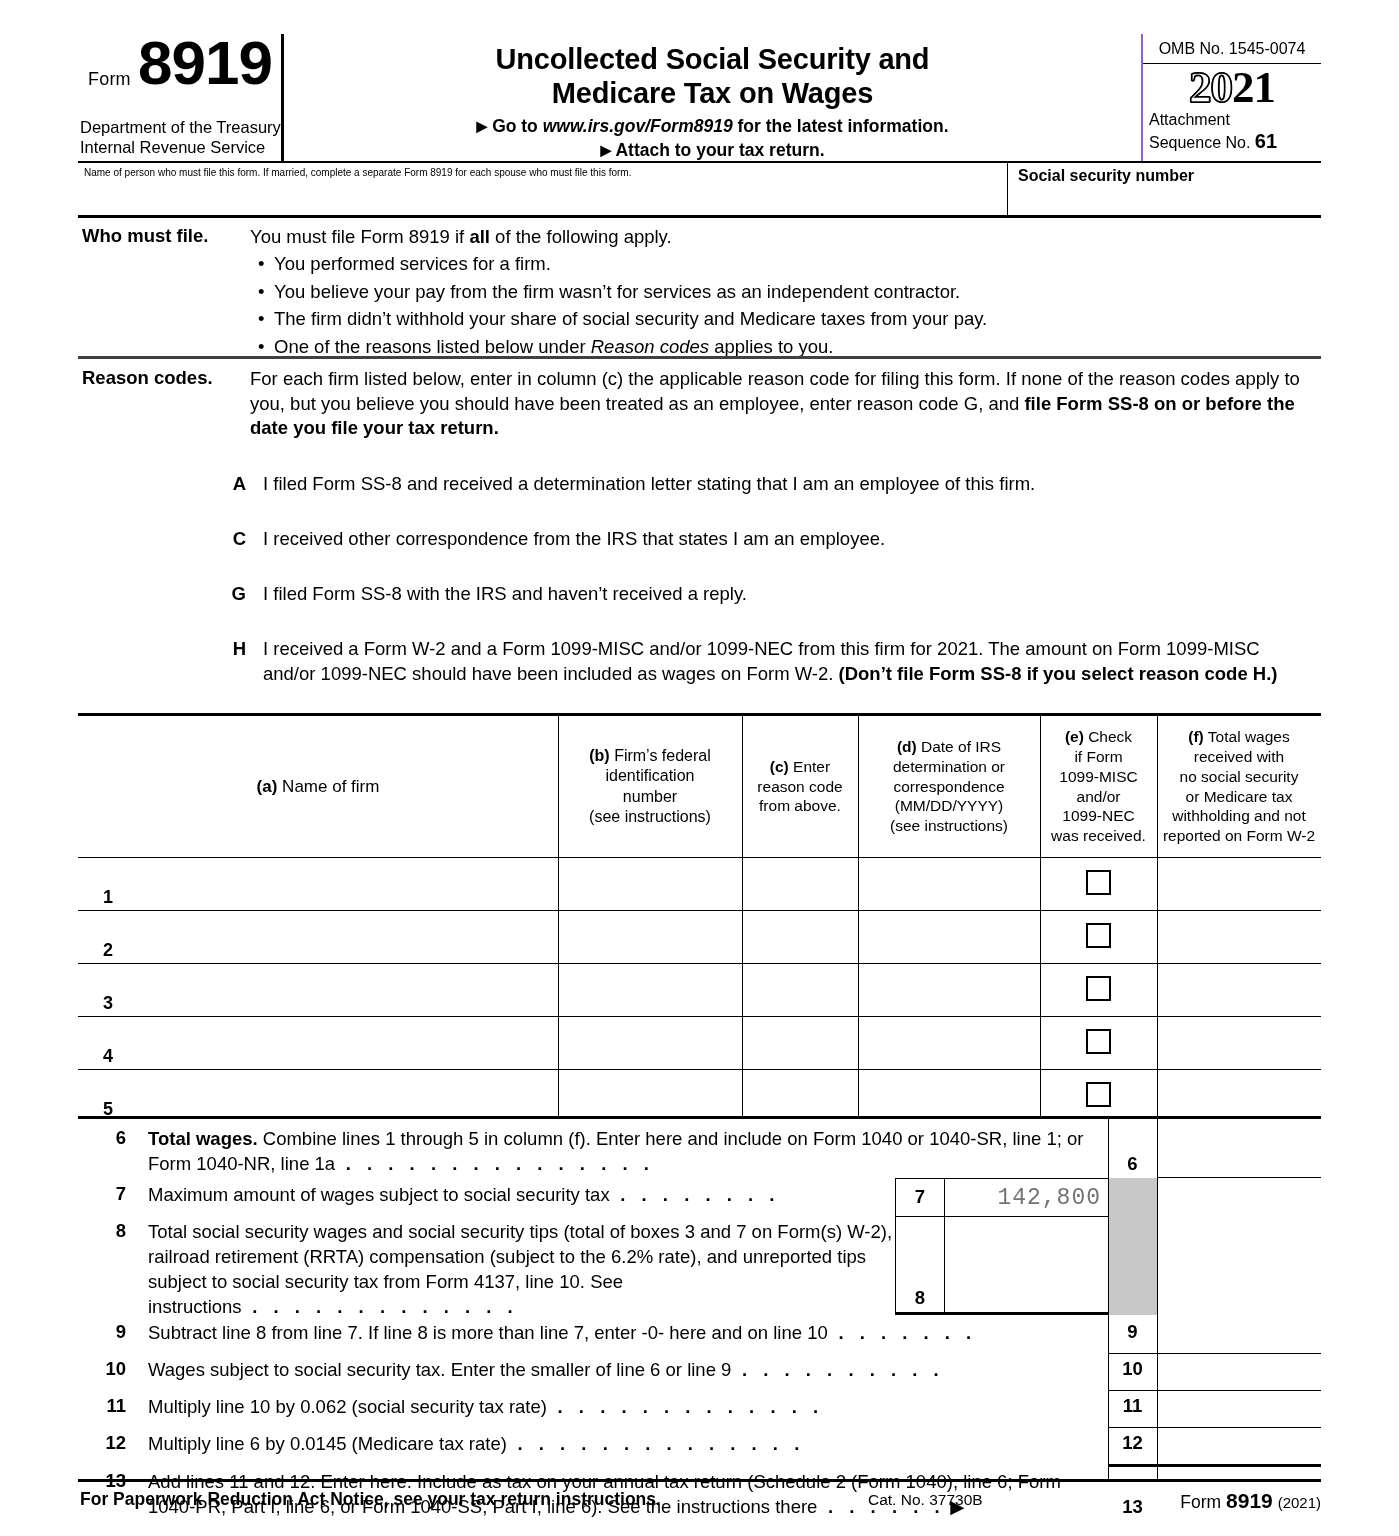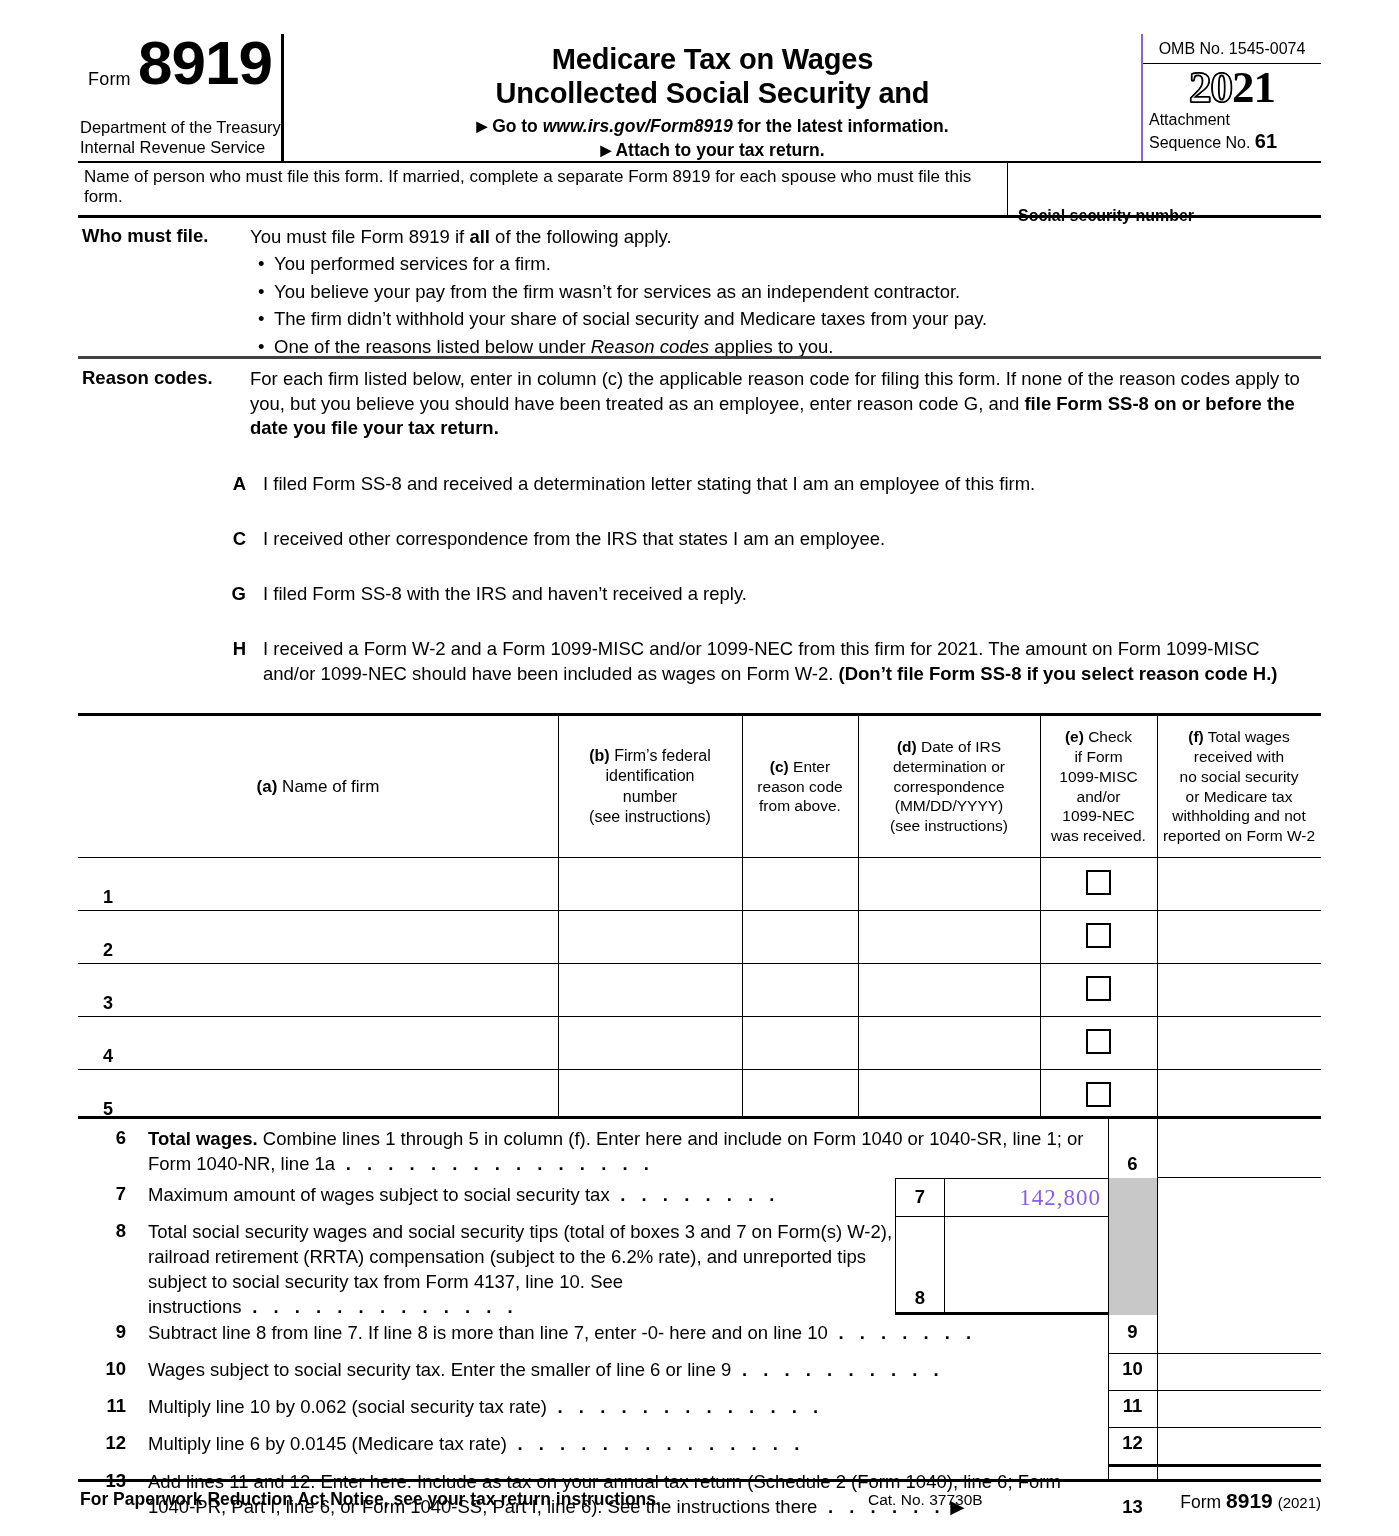--- a/index.html
+++ b/index.html
@@ -133,27 +133,27 @@
     box-sizing: border-box;
   }
   #name-cell {
     position: absolute;
     left: 0; top: 0;
     width: 930px; height: 52px;
     border-right: 1px solid #000;
     box-sizing: border-box;
   }
   #name-label {
-    font-size: 17px;
+    font-size: 10px;
     padding: 4px 0 0 6px;
   }
   #ssn-cell {
     position: absolute;
     left: 930px; top: 0;
-    width: 313px; height: 50px; margin-top: 40px;
+    width: 313px; height: 50px;
   }
   #ssn-label {
     font-size: 16px;
     font-weight: bold;
     padding: 4px 0 0 10px;
   }
 
   
   #who-sec {
     position: absolute;
@@ -394,23 +394,23 @@
     position: absolute;
     left: 0; bottom: 3px;
     width: 48px;
     text-align: center;
     font-size: 18.5px; font-weight: bold;
   }
   #val7 {
     position: absolute;
     right: 8px; top: 6px;
     font-size: 23px;
-    color: #8b5cf6;
+    color: #737373;
     letter-spacing: 1px;
-    font-family: Liberation Serif, serif;
+    font-family: Liberation Mono, monospace;
   }
 
   
   #footer {
     position: absolute;
     left: 78px; top: 1489px;
     width: 1243px; height: 30px;
     font-size: 17.5px;
   }
   #foot-left { position: absolute; left: 2px; top: 0; font-weight: bold; }
@@ -432,22 +432,22 @@
         <span id="form-number">8919</span>
       </div>
       <div id="dept-lines">
         <div>Department of the Treasury</div>
         <div>Internal Revenue Service</div>
       </div>
     </div>
 
     <div id="hdr-center">
       <div id="title-main">
+        <div>Uncollected Social Security and</div>
         <div>Medicare Tax on Wages</div>
-        <div>Uncollected Social Security and</div>
       </div>
       <div class="goto-line">
         <span class="arw">▶</span>
         <span>Go to</span>
         <span class="ital">www.irs.gov/Form8919</span>
         <span>for the latest information.</span>
       </div>
       <div class="goto-line">
         <span class="arw">▶</span>
         <span>Attach to your tax return.</span>

